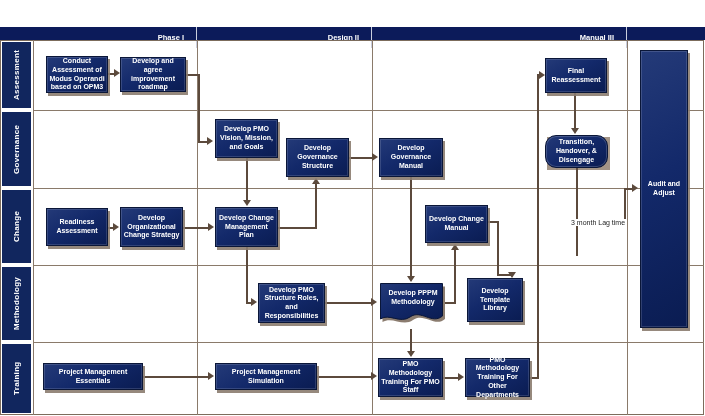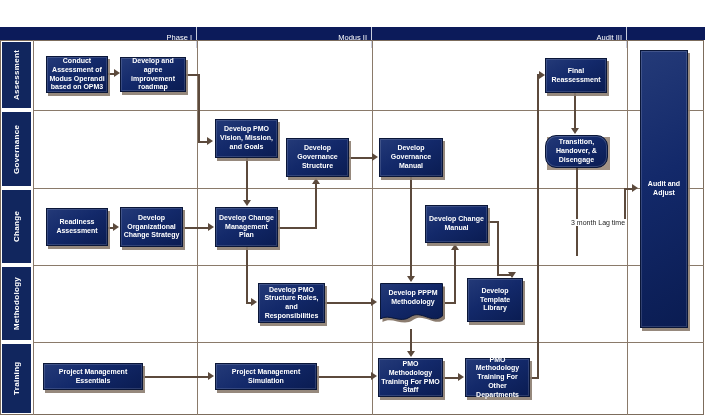--- a/index.html
+++ b/index.html
@@ -4,22 +4,22 @@
 <style>
   html,body{margin:0;padding:0;}
   body{font-family:"Liberation Sans", sans-serif; background:#ffffff;}
   #stage{position:relative;width:705px;height:416px;background:#ffffff;overflow:hidden;}
 
   
   .titlebar{position:absolute;left:0;top:0;width:705px;height:26px;background:#0c1b5a;
     color:#fff;font-weight:bold;font-size:11px;display:flex;align-items:center;padding-left:8px;box-sizing:border-box;
     border-bottom:1px solid #d8d8d8;}
   .phasebar{position:absolute;left:0;top:27px;width:705px;height:13px;background:#0c1b5a;}
-  .phase-cell{position:absolute;top:0;height:21px;color:#fff;font-weight:normal;font-size:7.5px;
-    display:flex;align-items:center;justify-content:flex-end;padding-right:4px;box-sizing:border-box;
+  .phase-cell{position:absolute;top:0;height:21px;color:#fff;font-weight:bold;font-size:7.5px;
+    display:flex;align-items:center;justify-content:flex-end;padding-right:12px;box-sizing:border-box;
     border-right:1px solid #c9cede;}
 
   
   .frame{position:absolute;left:0;top:40px;width:704px;height:375px;border:1px solid #7c6c5c;box-sizing:border-box;}
 
   
   .lane-label{position:absolute;left:2px;width:29px;background:#11265e;color:#fff;font-weight:bold;font-size:8px;
     display:flex;align-items:center;justify-content:center;z-index:3;
     writing-mode:vertical-rl;transform:rotate(180deg);letter-spacing:.3px;}
 
@@ -53,22 +53,22 @@
   .note{position:absolute;color:#1c1c1c;font-size:7px;background:#fff;padding:0 1px;z-index:4;white-space:nowrap;}
 </style>
 </head>
 <body>
 
 <div id="stage">
 
 
   <div class="phasebar">
     <div class="phase-cell" style="left:0;width:197px;">Phase I</div>
-    <div class="phase-cell" style="left:197px;width:175px;">Modus II</div>
-    <div class="phase-cell" style="left:372px;width:255px;">Audit III</div>
+    <div class="phase-cell" style="left:197px;width:175px;">Design II</div>
+    <div class="phase-cell" style="left:372px;width:255px;">Manual III</div>
     <div class="phase-cell" style="left:627px;width:78px;border-right:none;"></div>
   </div>
 
   <div class="frame"></div>
 
   <div class="lane-label" style="top:42px;height:66px;">Assessment</div>
   <div class="lane-label" style="top:112px;height:74px;">Governance</div>
   <div class="lane-label" style="top:190px;height:73px;">Change</div>
   <div class="lane-label" style="top:267px;height:73px;">Methodology</div>
   <div class="lane-label" style="top:344px;height:69px;">Training</div>

